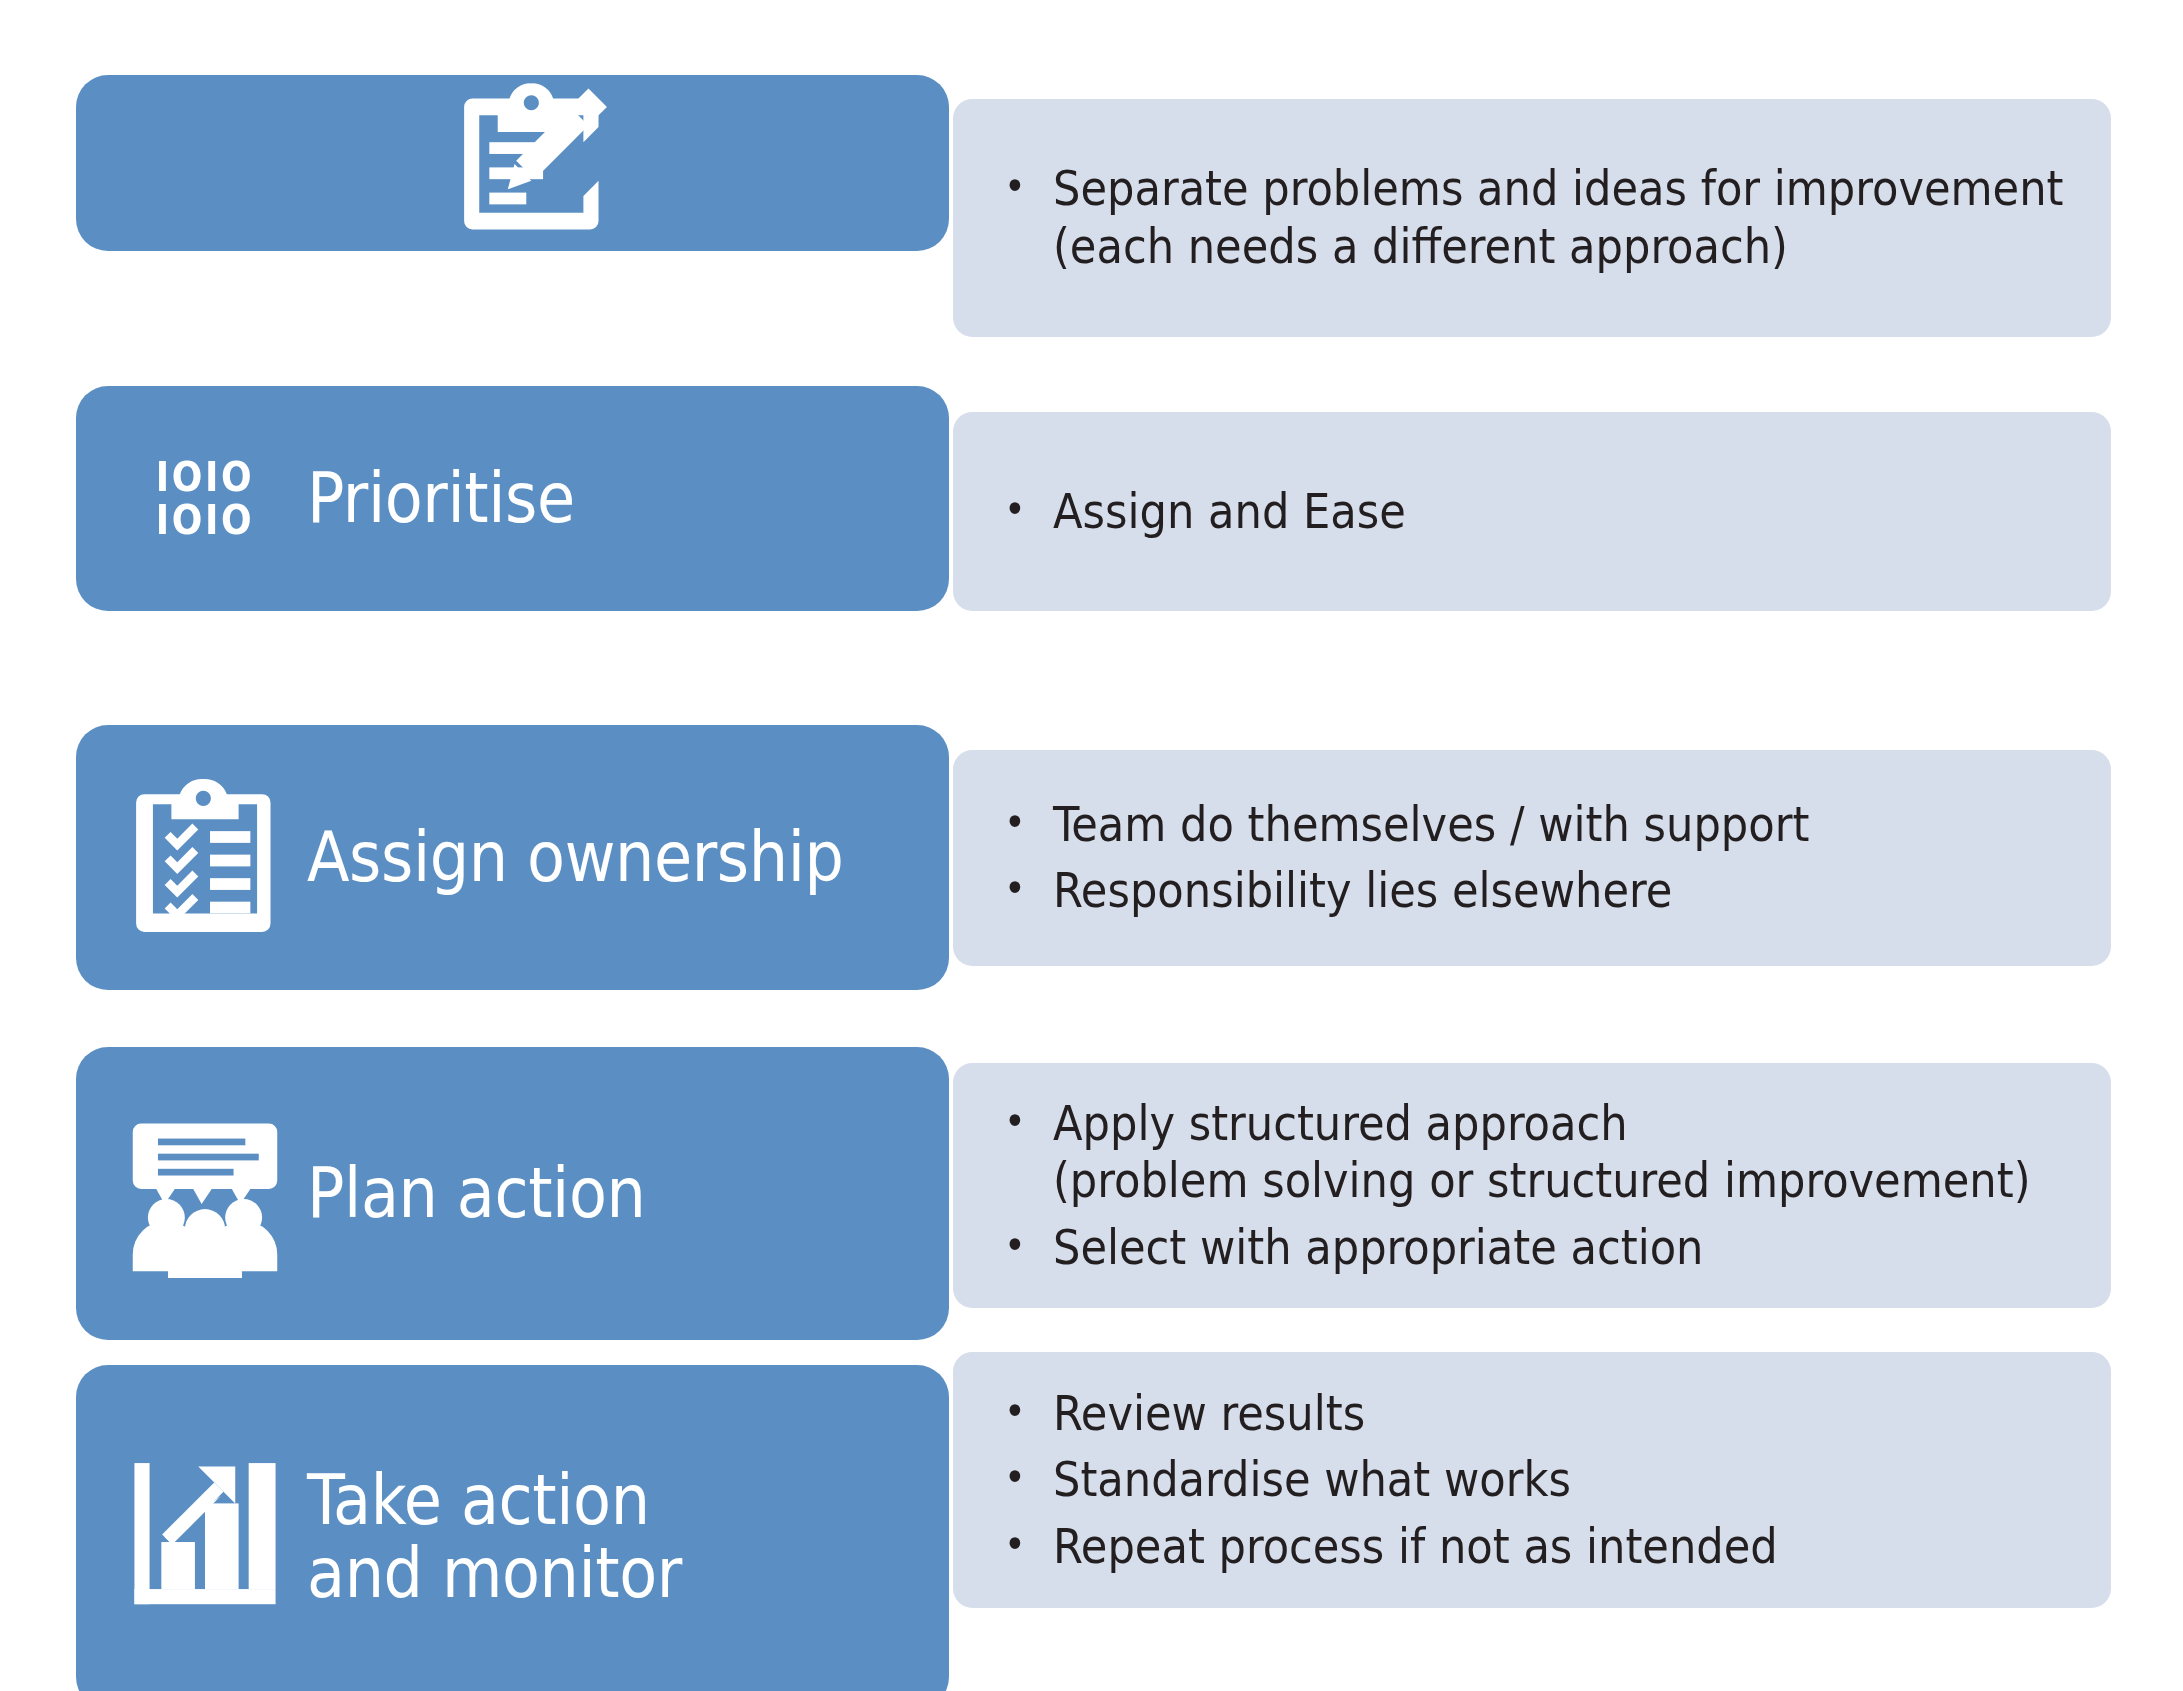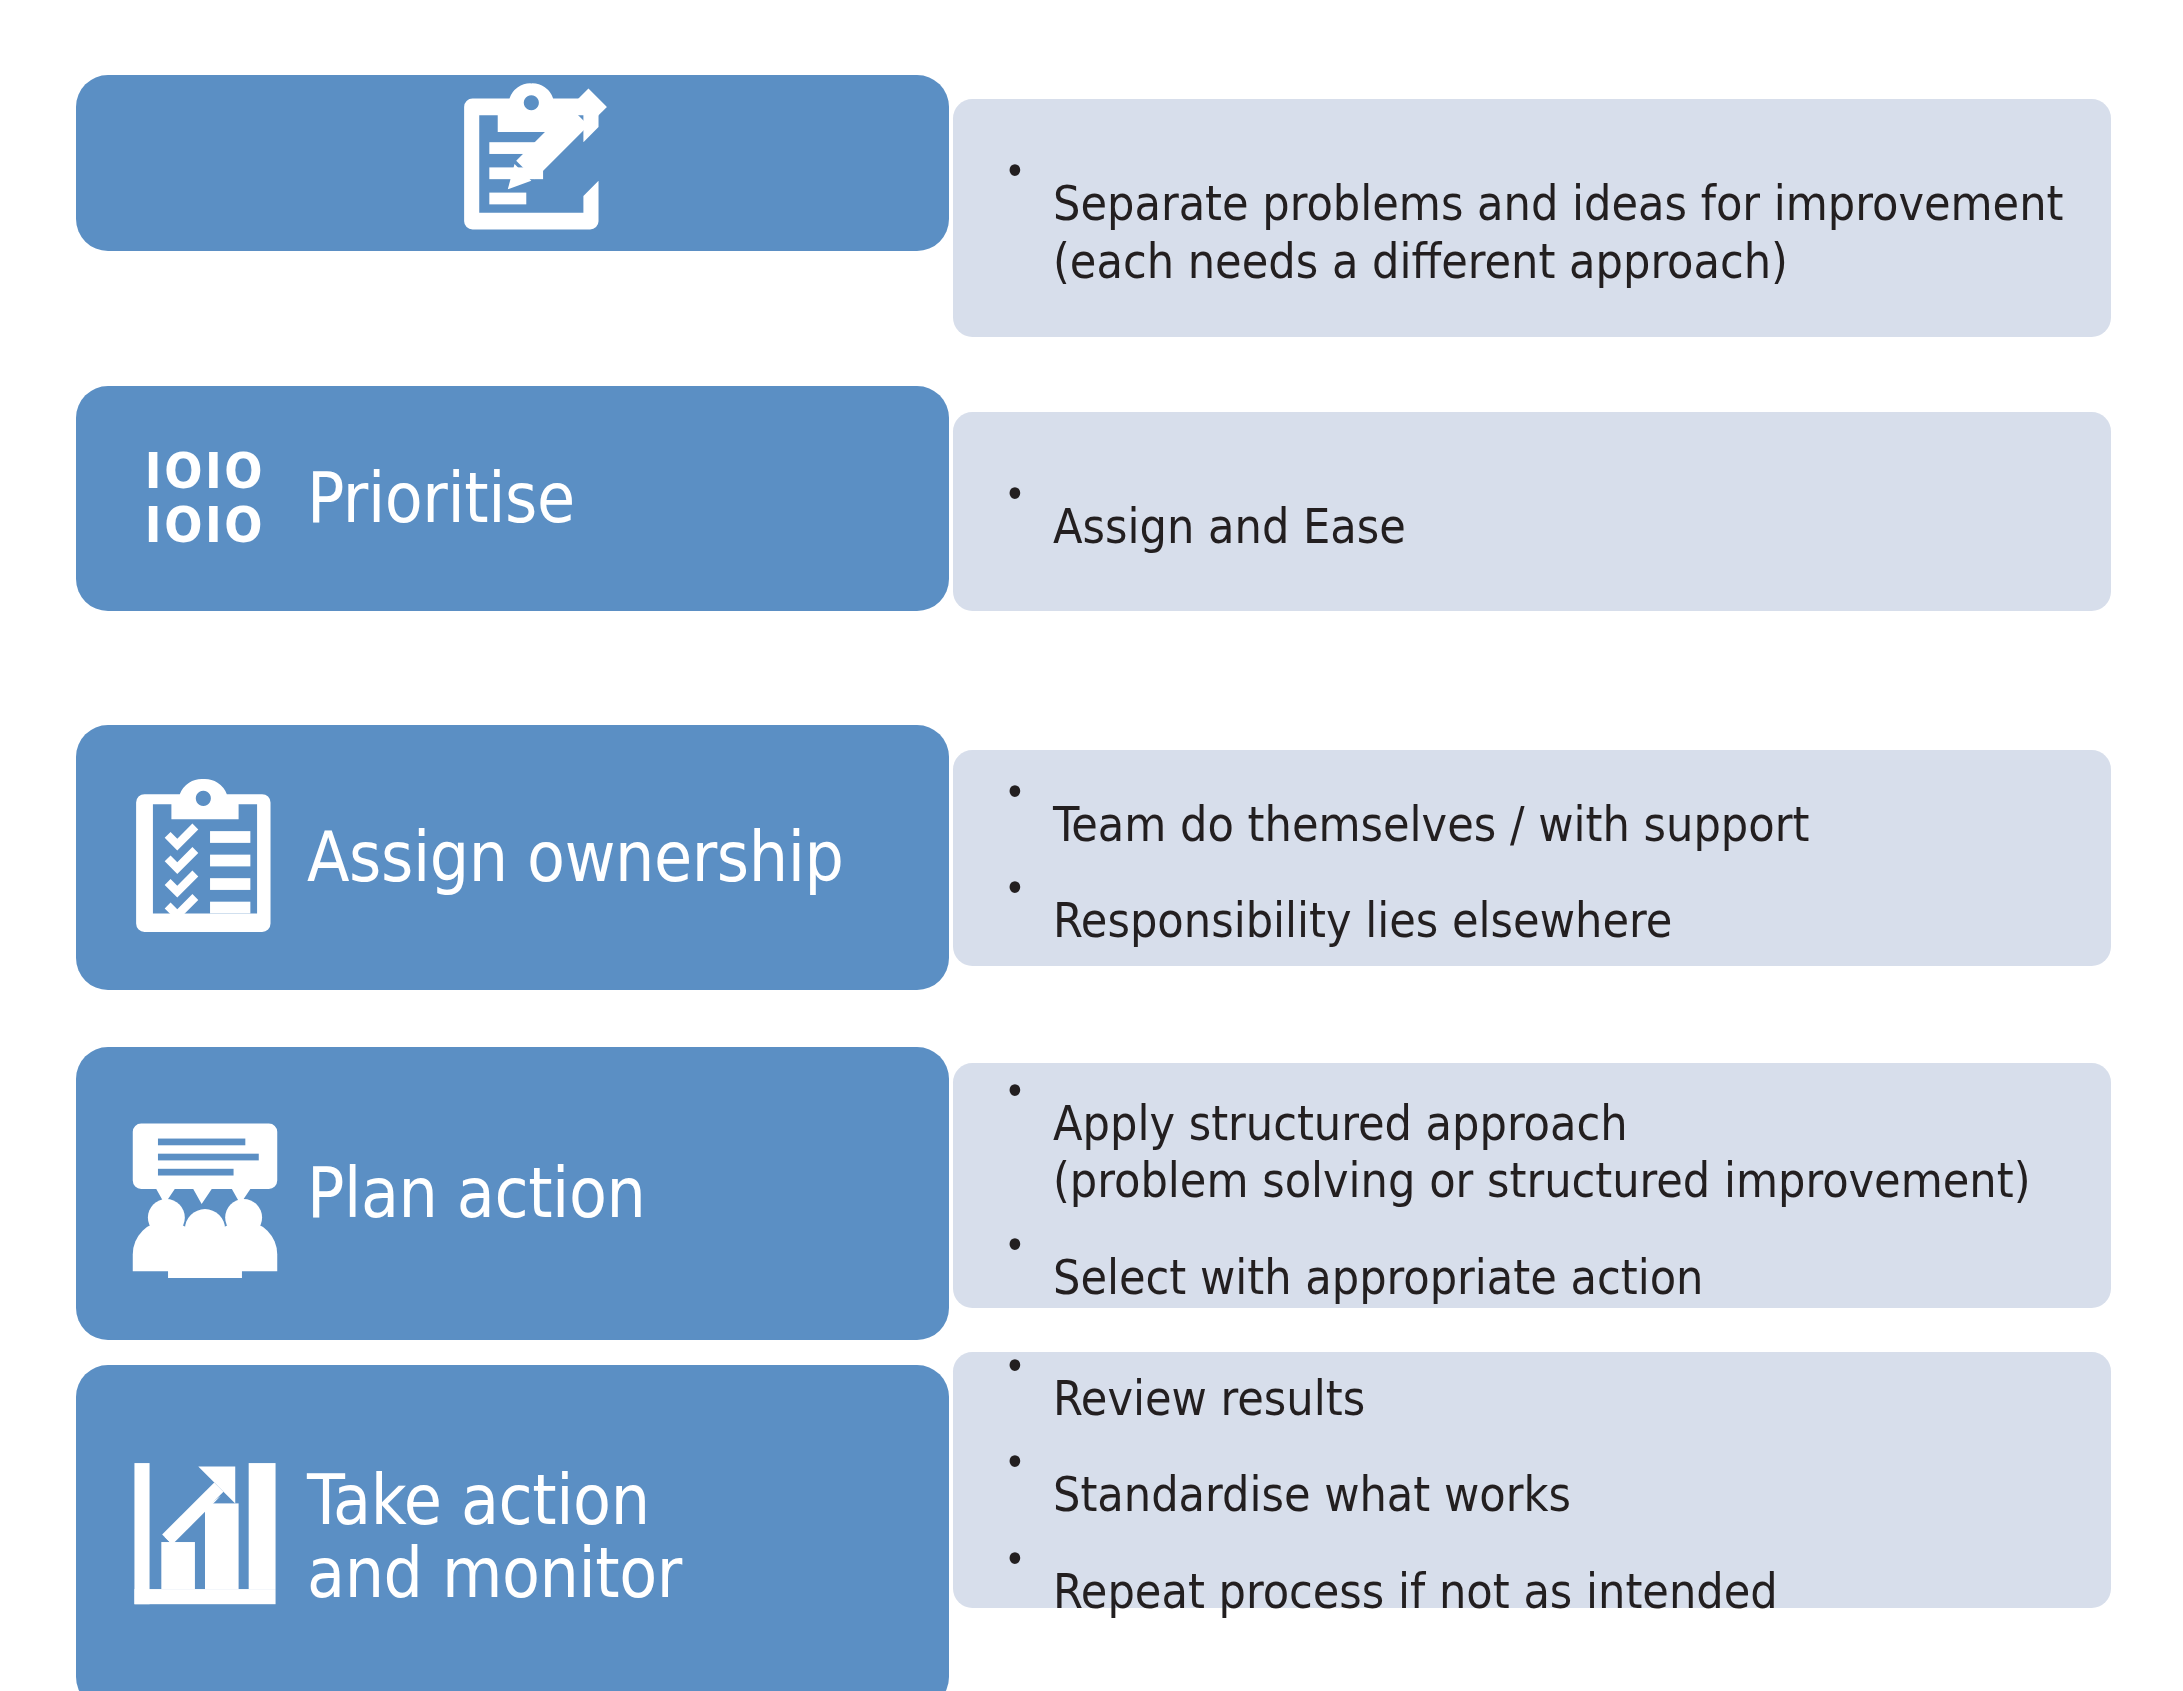--- a/index.html
+++ b/index.html
@@ -86,28 +86,27 @@
   .bullet-dot {
     flex: 0 0 auto;
     width: 49px;
     font-size: 41px;
     line-height: 1.30;
     text-align: left;
   }
   .bullet-text {
     flex: 1 1 auto;
     white-space: pre-line;
-    margin-top: 30px;
   }
 
   
   .binary-icon {
     color: #ffffff;
     font-family: "DejaVu Sans Condensed", "Liberation Sans Narrow", "Liberation Sans", sans-serif;
-    font-size: 50px;
+    font-size: 40px;
     font-weight: 700;
     line-height: 1.07;
     letter-spacing: 2.6px;
     text-align: center;
     white-space: pre-line;
   }
 </style>
 </head>
 <body>
 

